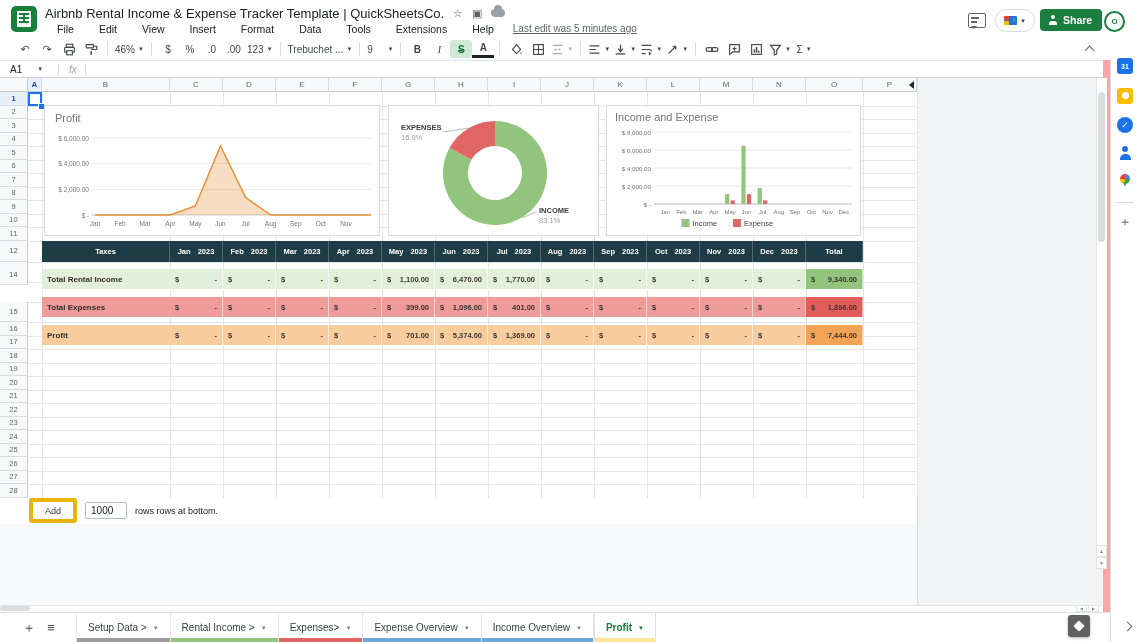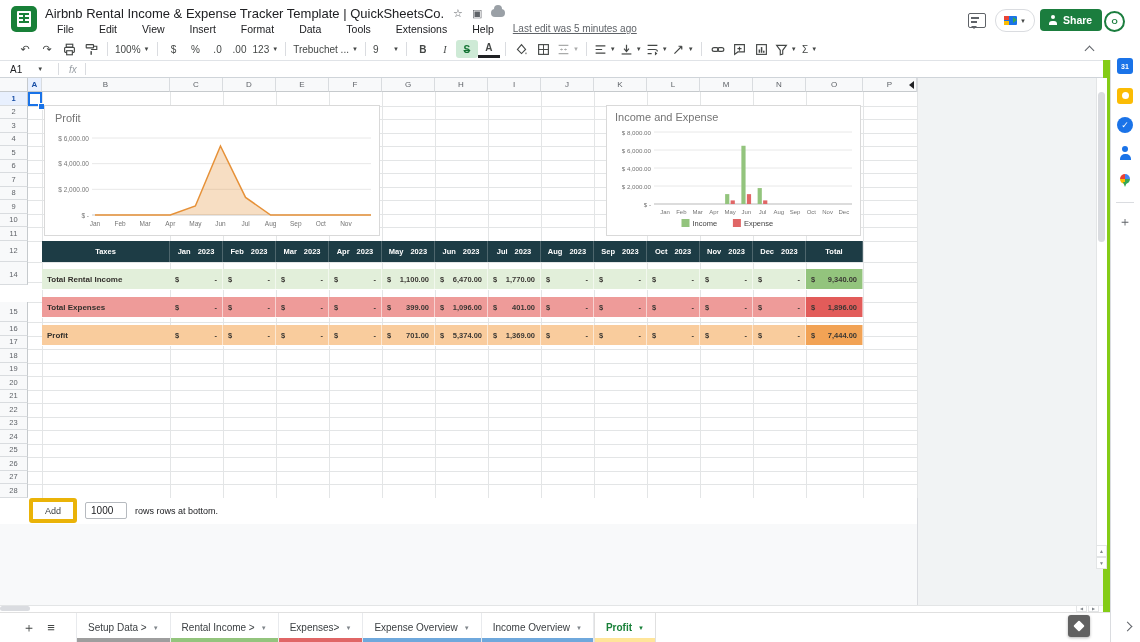--- a/index.html
+++ b/index.html
@@ -1,16 +1,16 @@
 <!DOCTYPE html>
 <html><head>
 <meta charset="utf-8">
 <style>
   html,body{margin:0;padding:0;background:#fff;}
-  #app{position:relative;width:1140px;height:642px;overflow:hidden;background:#84cc16;
+  #app{position:relative;width:1140px;height:642px;overflow:hidden;background:#fca5a5;
        font-family:"Liberation Sans",sans-serif;color:#202124;}
   .abs{position:absolute;}
   
   #topbar{left:0;top:0;width:1140px;height:38px;background:#fff;}
   #sheets-logo{left:11px;top:6px;width:26px;height:26px;background:#188038;border-radius:5px;}
   #sheets-logo .g{position:absolute;left:6px;top:5px;width:14px;height:16px;background:#fff;border-radius:1px;}
   #sheets-logo .g i{position:absolute;background:#188038;}
   #title-row{left:45px;top:4px;height:18px;display:flex;align-items:center;gap:9px;}
   #doc-title{font-size:13px;color:#202124;white-space:nowrap;}
   .tiny-ico{font-size:11px;color:#5f6368;line-height:1;}
@@ -175,21 +175,21 @@
       </span>
     <span class="tb">
         <svg width="13" height="13" viewBox="0 0 16 16">
           <rect x="1.5" y="2" width="9" height="4" rx="0.5" fill="none" stroke="#444746" stroke-width="1.4"></rect>
           <path d="M10.5 4h4v4h-7" fill="none" stroke="#444746" stroke-width="1.4"></path>
           <rect x="6.7" y="10" width="1.8" height="4.5" fill="#444746"></rect>
         </svg>
       </span>
     <span class="sep"></span>
     <span class="tb texty">
-        <span>100%</span>
+        <span>46%</span>
         <span class="dd">▼</span>
       </span>
     <span class="sep"></span>
     <span class="tb texty">$</span>
     <span class="tb texty">%</span>
     <span class="tb texty">.0</span>
     <span class="tb texty">.00</span>
     <span class="tb texty">
         <span>123</span>
         <span class="dd">▼</span>
@@ -424,20 +424,30 @@
           <text x="100.18181818181819" y="120" font-size="6.5" fill="#757575" text-anchor="middle" font-family="Liberation Sans, sans-serif" font-weight="normal">Mar</text>
           <text x="125.27272727272727" y="120" font-size="6.5" fill="#757575" text-anchor="middle" font-family="Liberation Sans, sans-serif" font-weight="normal">Apr</text>
           <text x="150.36363636363637" y="120" font-size="6.5" fill="#757575" text-anchor="middle" font-family="Liberation Sans, sans-serif" font-weight="normal">May</text>
           <text x="175.45454545454544" y="120" font-size="6.5" fill="#757575" text-anchor="middle" font-family="Liberation Sans, sans-serif" font-weight="normal">Jun</text>
           <text x="200.54545454545453" y="120" font-size="6.5" fill="#757575" text-anchor="middle" font-family="Liberation Sans, sans-serif" font-weight="normal">Jul</text>
           <text x="225.63636363636363" y="120" font-size="6.5" fill="#757575" text-anchor="middle" font-family="Liberation Sans, sans-serif" font-weight="normal">Aug</text>
           <text x="250.72727272727272" y="120" font-size="6.5" fill="#757575" text-anchor="middle" font-family="Liberation Sans, sans-serif" font-weight="normal">Sep</text>
           <text x="275.8181818181818" y="120" font-size="6.5" fill="#757575" text-anchor="middle" font-family="Liberation Sans, sans-serif" font-weight="normal">Oct</text>
           <text x="300.9090909090909" y="120" font-size="6.5" fill="#757575" text-anchor="middle" font-family="Liberation Sans, sans-serif" font-weight="normal">Nov</text>
         </svg></div>
+    <div class="chartbox abs" id="chart-pie" style="left:388px;top:27px;width:211px;height:131px"><svg width="209" height="129">
+          <path d="M 106 15 A 52 52 0 1 1 60.59035234988412 41.66299346228277 L 82.42191372013214 53.84424660541605 A 27 27 0 1 0 106 40 Z" fill="#93c47d"></path>
+          <path d="M 60.59035234988412 41.66299346228277 A 52 52 0 0 1 105.99999999999999 15 L 106 40 A 27 27 0 0 0 82.42191372013214 53.84424660541605 Z" fill="#e06666"></path>
+          <line x1="54" y1="26" x2="80" y2="22" stroke="#9e9e9e" stroke-width="0.7"></line>
+          <text x="12" y="24" font-size="7.5" fill="#3c4043" text-anchor="start" font-family="Liberation Sans, sans-serif" font-weight="bold">EXPENSES</text>
+          <text x="12" y="34" font-size="7.5" fill="#9e9e9e" text-anchor="start" font-family="Liberation Sans, sans-serif" font-weight="normal">16.9%</text>
+          <line x1="133" y1="112" x2="147" y2="106" stroke="#9e9e9e" stroke-width="0.7"></line>
+          <text x="150" y="107" font-size="7.5" fill="#3c4043" text-anchor="start" font-family="Liberation Sans, sans-serif" font-weight="bold">INCOME</text>
+          <text x="150" y="117" font-size="7.5" fill="#9e9e9e" text-anchor="start" font-family="Liberation Sans, sans-serif" font-weight="normal">83.1%</text>
+        </svg></div>
     <div class="chartbox abs" id="chart-bars" style="left:606px;top:27px;width:255px;height:131px"><svg width="253" height="129">
           <text x="8" y="15" font-size="11" fill="#757575" text-anchor="start" font-family="Liberation Sans, sans-serif" font-weight="normal">Income and Expense</text>
           <line x1="47" y1="98" x2="245" y2="98" stroke="#b9b9b9" stroke-width="1"></line>
           <text x="44" y="100.5" font-size="6.2" fill="#757575" text-anchor="end" font-family="Liberation Sans, sans-serif" font-weight="normal">$ -</text>
           <line x1="47" y1="80" x2="245" y2="80" stroke="#e8e8e8" stroke-width="1"></line>
           <text x="44" y="82.5" font-size="6.2" fill="#757575" text-anchor="end" font-family="Liberation Sans, sans-serif" font-weight="normal">$ 2,000.00</text>
           <line x1="47" y1="62" x2="245" y2="62" stroke="#e8e8e8" stroke-width="1"></line>
           <text x="44" y="64.5" font-size="6.2" fill="#757575" text-anchor="end" font-family="Liberation Sans, sans-serif" font-weight="normal">$ 4,000.00</text>
           <line x1="47" y1="44" x2="245" y2="44" stroke="#e8e8e8" stroke-width="1"></line>
           <text x="44" y="46.5" font-size="6.2" fill="#757575" text-anchor="end" font-family="Liberation Sans, sans-serif" font-weight="normal">$ 6,000.00</text>

